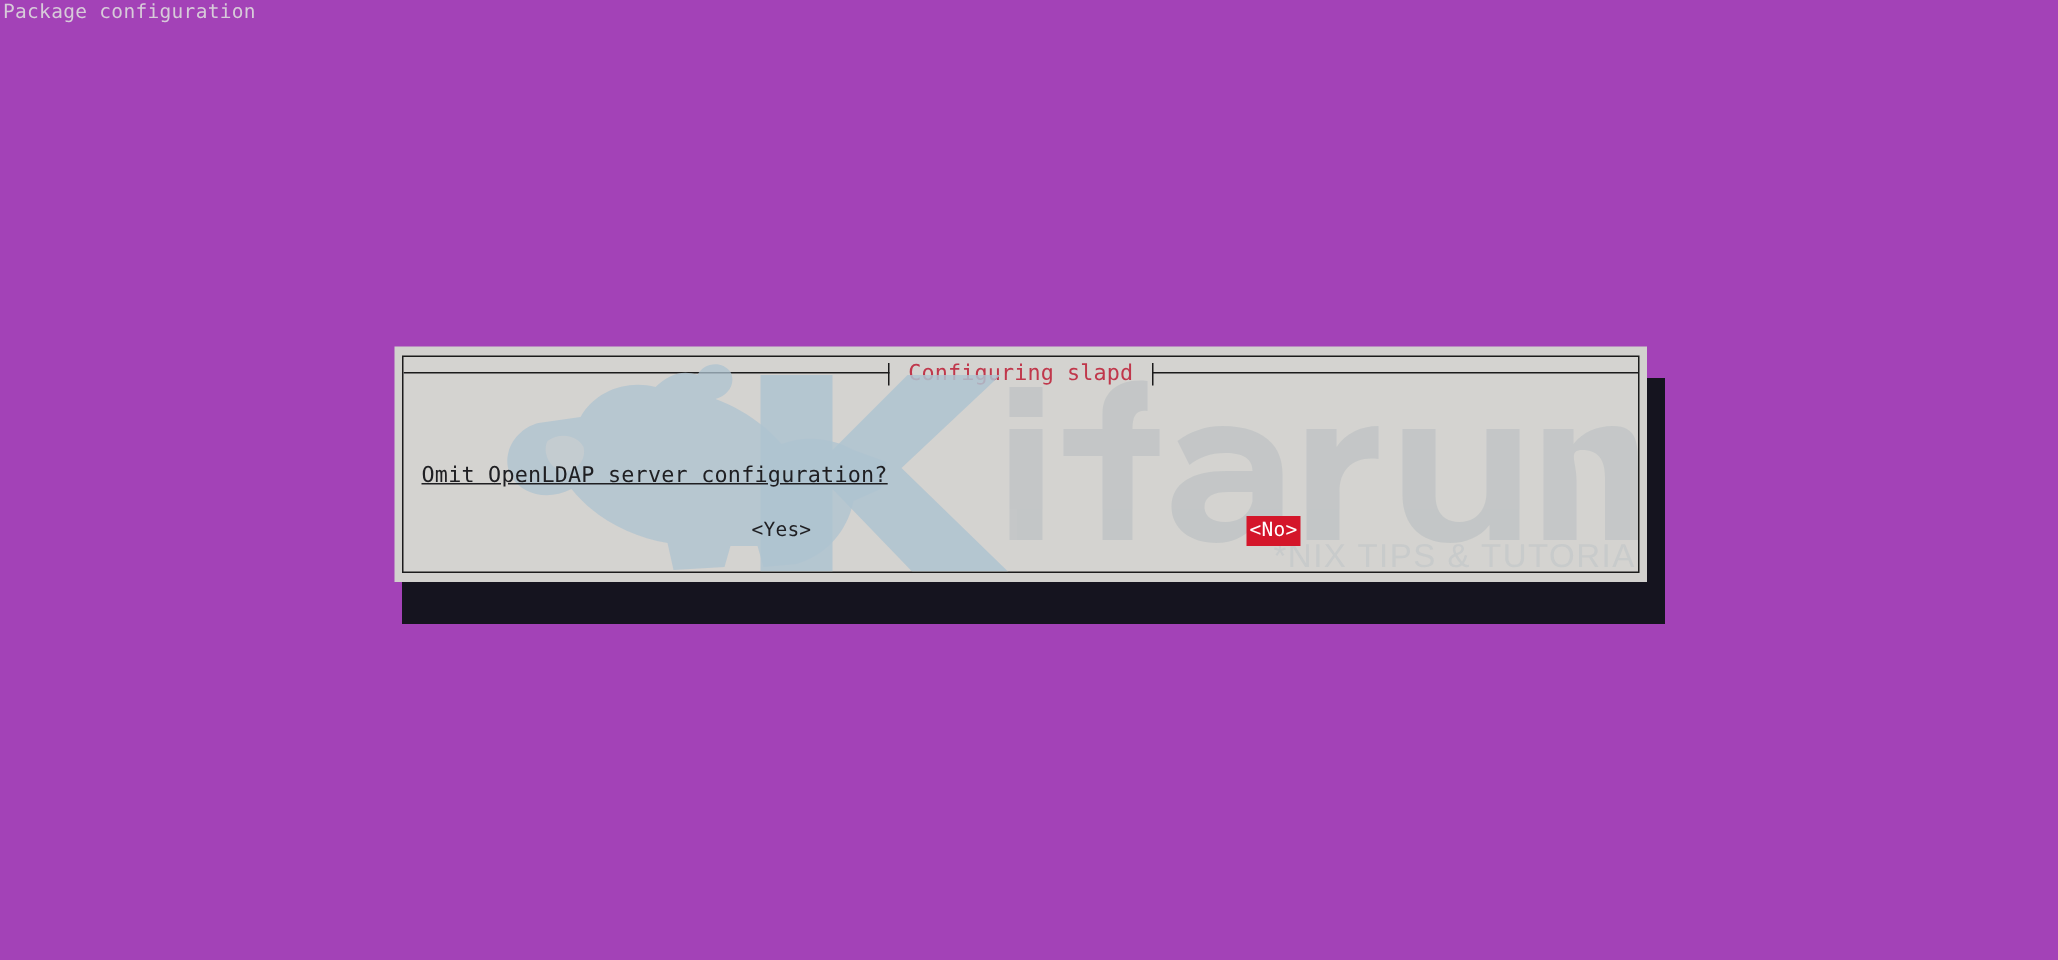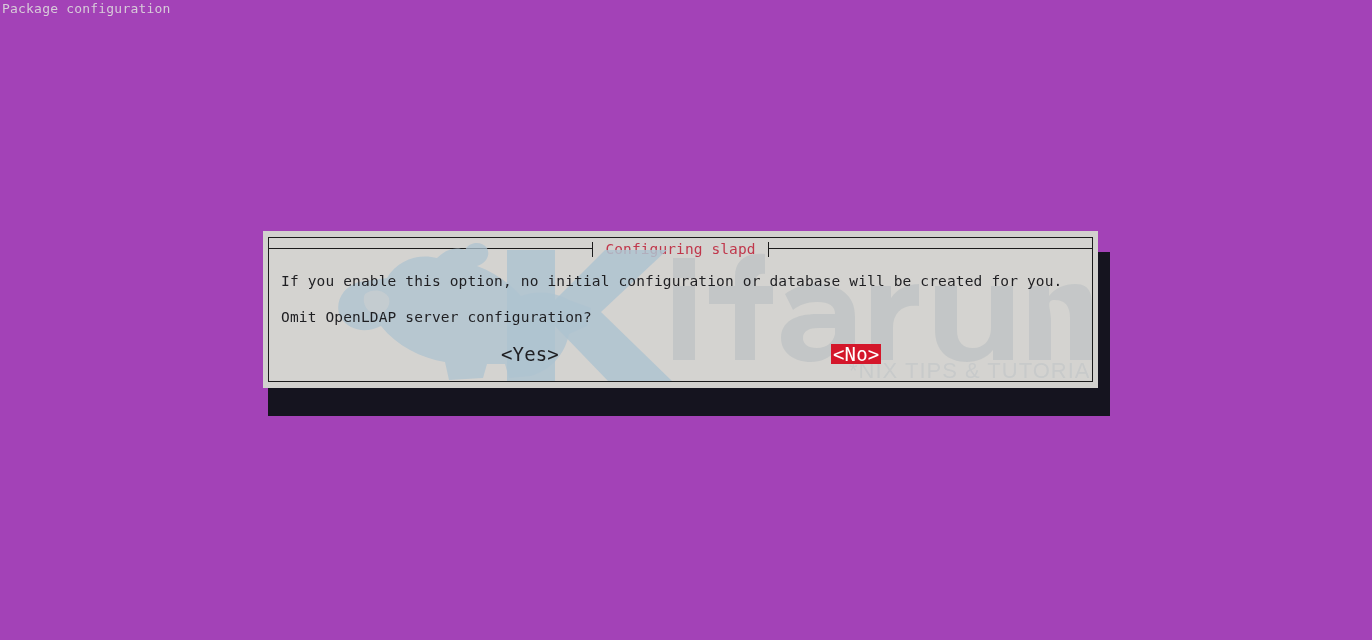--- a/index.html
+++ b/index.html
@@ -139,34 +139,34 @@
   }
   .body-line {
     position: absolute;
     color: #1f1f22;
     font-size: 14.5px;
     line-height: 18px;
     white-space: pre;
     letter-spacing: 0.15px;
   }
   #question-text-1 { left: 12px; top: 12px; }
-  #question-text-2 { left: 12px; top: 48px; }
+  #question-text-2 { left: 12px; top: 48px; text-decoration: underline; }
 
   
   #button-row {
     position: absolute;
     left: 0;
     top: 84px;
     width: 100%;
     height: 20px;
     z-index: 3;
   }
   .dlg-button {
     position: absolute;
-    font-size: 19px;
+    font-size: 13px;
     line-height: 20px;
     white-space: pre;
     padding: 0 2px;
     letter-spacing: 0.15px;
     font-family: "DejaVu Sans Mono", "Liberation Mono", monospace;
   }
   #btn-yes {
     left: 230px;
     color: #1f1f22;
     background: transparent;
@@ -234,21 +234,20 @@
       <text x="580" y="140" fill="#c6c9ca" opacity="0.85" font-family="Liberation Sans, sans-serif" font-size="22" letter-spacing="1">*NIX TIPS &amp; TUTORIALS</text>
     </svg>
 
     <div id="titlebar">
       <div class="title-rule left"></div>
       <div id="dialog-title">Configuring slapd</div>
       <div class="title-rule right"></div>
     </div>
 
     <div id="dialog-body">
-      <div id="question-text-1" class="body-line">If you enable this option, no initial configuration or database will be created for you.</div>
       <div id="question-text-2" class="body-line">Omit OpenLDAP server configuration?</div>
 
       <div id="button-row">
         <span id="btn-yes" class="dlg-button">&lt;Yes&gt;</span>
         <span id="btn-no" class="dlg-button">&lt;No&gt;</span>
       </div>
     </div>
 
   </div>
 </div>

